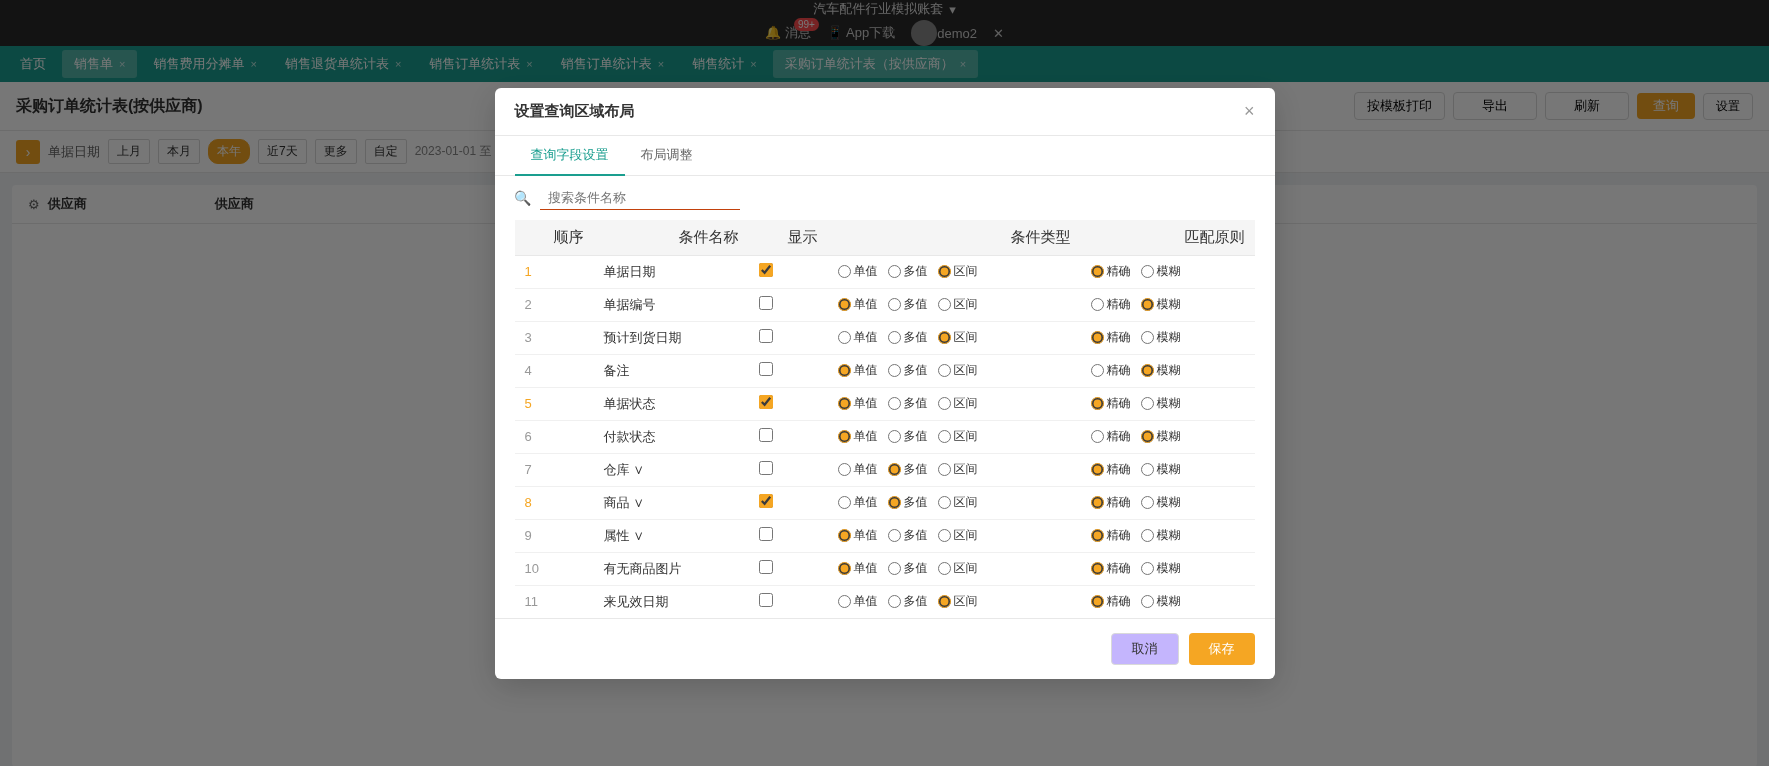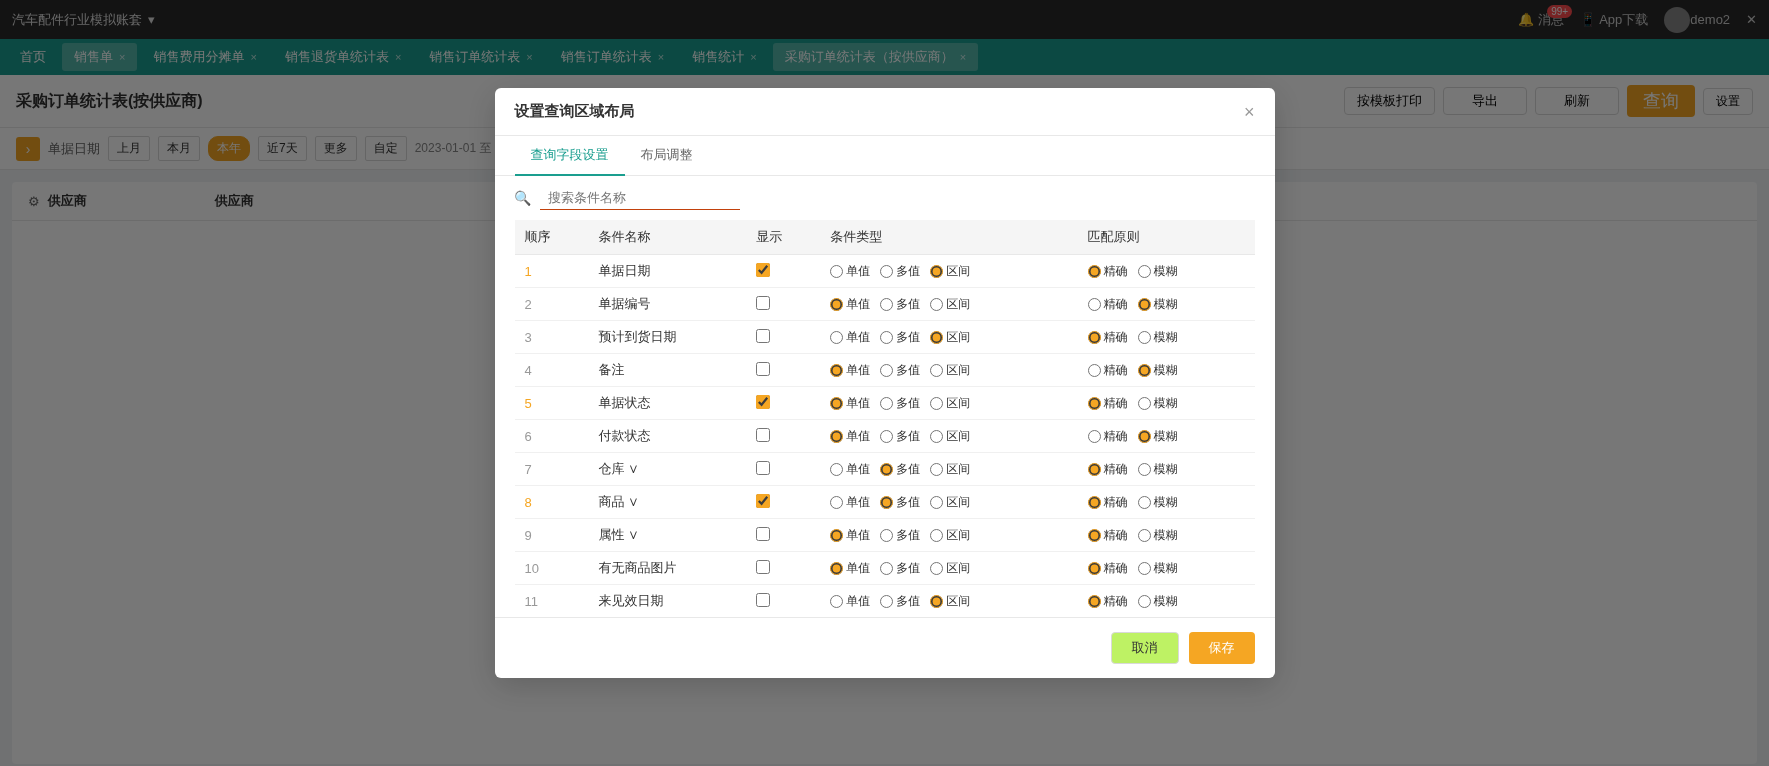--- a/index.html
+++ b/index.html
@@ -1,26 +1,27 @@
 <!DOCTYPE html>
 <html><head>
   <meta charset="utf-8">
   <style>
     * { box-sizing: border-box; margin: 0; padding: 0; }
     body { font-family: 'Microsoft YaHei', Arial, sans-serif; font-size: 13px; background: #f0f2f5; overflow: hidden; }
 
     
     .top-bar {
       background: #2a2a2a;
-      height: 39px;
+      height: 46px;
       display: flex;
       align-items: center;
       justify-content: space-between;
       padding: 0 12px;
       color: #ccc;
+      flex-direction: column;
     }
     .top-bar-left { font-size: 13px; color: #ddd; display: flex; align-items: center; gap: 6px; }
     .top-bar-right { display: flex; align-items: center; gap: 16px; font-size: 13px; }
     .top-bar-right .notif { position: relative; cursor: pointer; }
     .badge { background: #ff4d4f; color: #fff; border-radius: 8px; font-size: 10px; padding: 1px 4px; position: absolute; top: -6px; right: -8px; }
     .top-bar-right .user { display: flex; align-items: center; gap: 0; cursor: pointer; }
     .avatar { width: 26px; height: 26px; border-radius: 50%; background: #888; display: inline-block; }
 
     
     .tab-bar {
@@ -53,21 +54,21 @@
       padding: 10px 16px;
       display: flex;
       align-items: center;
       justify-content: space-between;
       border-bottom: 1px solid #e8e8e8;
     }
     .page-title { font-size: 16px; font-weight: bold; color: #333; }
     .header-actions { display: flex; align-items: center; gap: 8px; }
     .btn-print { background: #fff; border: 1px solid #d9d9d9; border-radius: 4px; padding: 4px 12px; cursor: pointer; font-size: 13px; display: flex; align-items: center; gap: 4px; }
     .btn-export, .btn-refresh { background: #fff; border: 1px solid #d9d9d9; border-radius: 4px; padding: 4px 28px; cursor: pointer; font-size: 13px; }
-    .btn-query { background: #f5a623; color: #fff; border: none; border-radius: 4px; padding: 4px 16px; cursor: pointer; font-size: 18px; }
+    .btn-query { background: #f5a623; color: #fff; border: none; border-radius: 4px; padding: 4px 16px; cursor: pointer; font-size: 13px; }
     .btn-set { background: #fff; border: 1px solid #d9d9d9; border-radius: 4px; padding: 4px 12px; cursor: pointer; font-size: 12px; }
 
     
     .filter-bar {
       background: #fff;
       padding: 8px 16px;
       display: flex;
       align-items: center;
       gap: 8px;
       border-bottom: 1px solid #e8e8e8;
@@ -179,22 +180,22 @@
     }
     .modal-table table {
       width: 100%;
       border-collapse: collapse;
     }
     .modal-table thead tr {
       background: #f5f5f5;
     }
     .modal-table th {
       padding: 8px 10px;
-      text-align: left;
-      font-size: 13px;
+      text-align: right;
+      font-size: 15px;
       color: #333;
       font-weight: 500;
       border-bottom: 1px solid #e8e8e8;
     }
     .modal-table td {
       padding: 7px 10px;
       font-size: 13px;
       color: #333;
       border-bottom: 1px solid #f0f0f0;
       vertical-align: middle;
@@ -214,21 +215,21 @@
     .modal-table::-webkit-scrollbar-thumb { background: #ccc; border-radius: 3px; }
 
     
     .modal-footer {
       padding: 14px 20px;
       display: flex;
       justify-content: flex-end;
       gap: 10px;
       border-top: 1px solid #e8e8e8;
     }
-    .btn-cancel { background: #bef264; border: 1px solid #d9d9d9; border-radius: 4px; padding: 6px 20px; cursor: pointer; font-size: 13px; color: #333; }
+    .btn-cancel { background: #c4b5fd; border: 1px solid #d9d9d9; border-radius: 4px; padding: 6px 20px; cursor: pointer; font-size: 13px; color: #333; }
     .btn-save { background: #f5a623; color: #fff; border: none; border-radius: 4px; padding: 6px 20px; cursor: pointer; font-size: 13px; }
 
     
     .page-content-wrap { filter: brightness(0.85); pointer-events: none; }
   </style>
 </head>
 <body>
 
 <div class="page-content-wrap">
 

